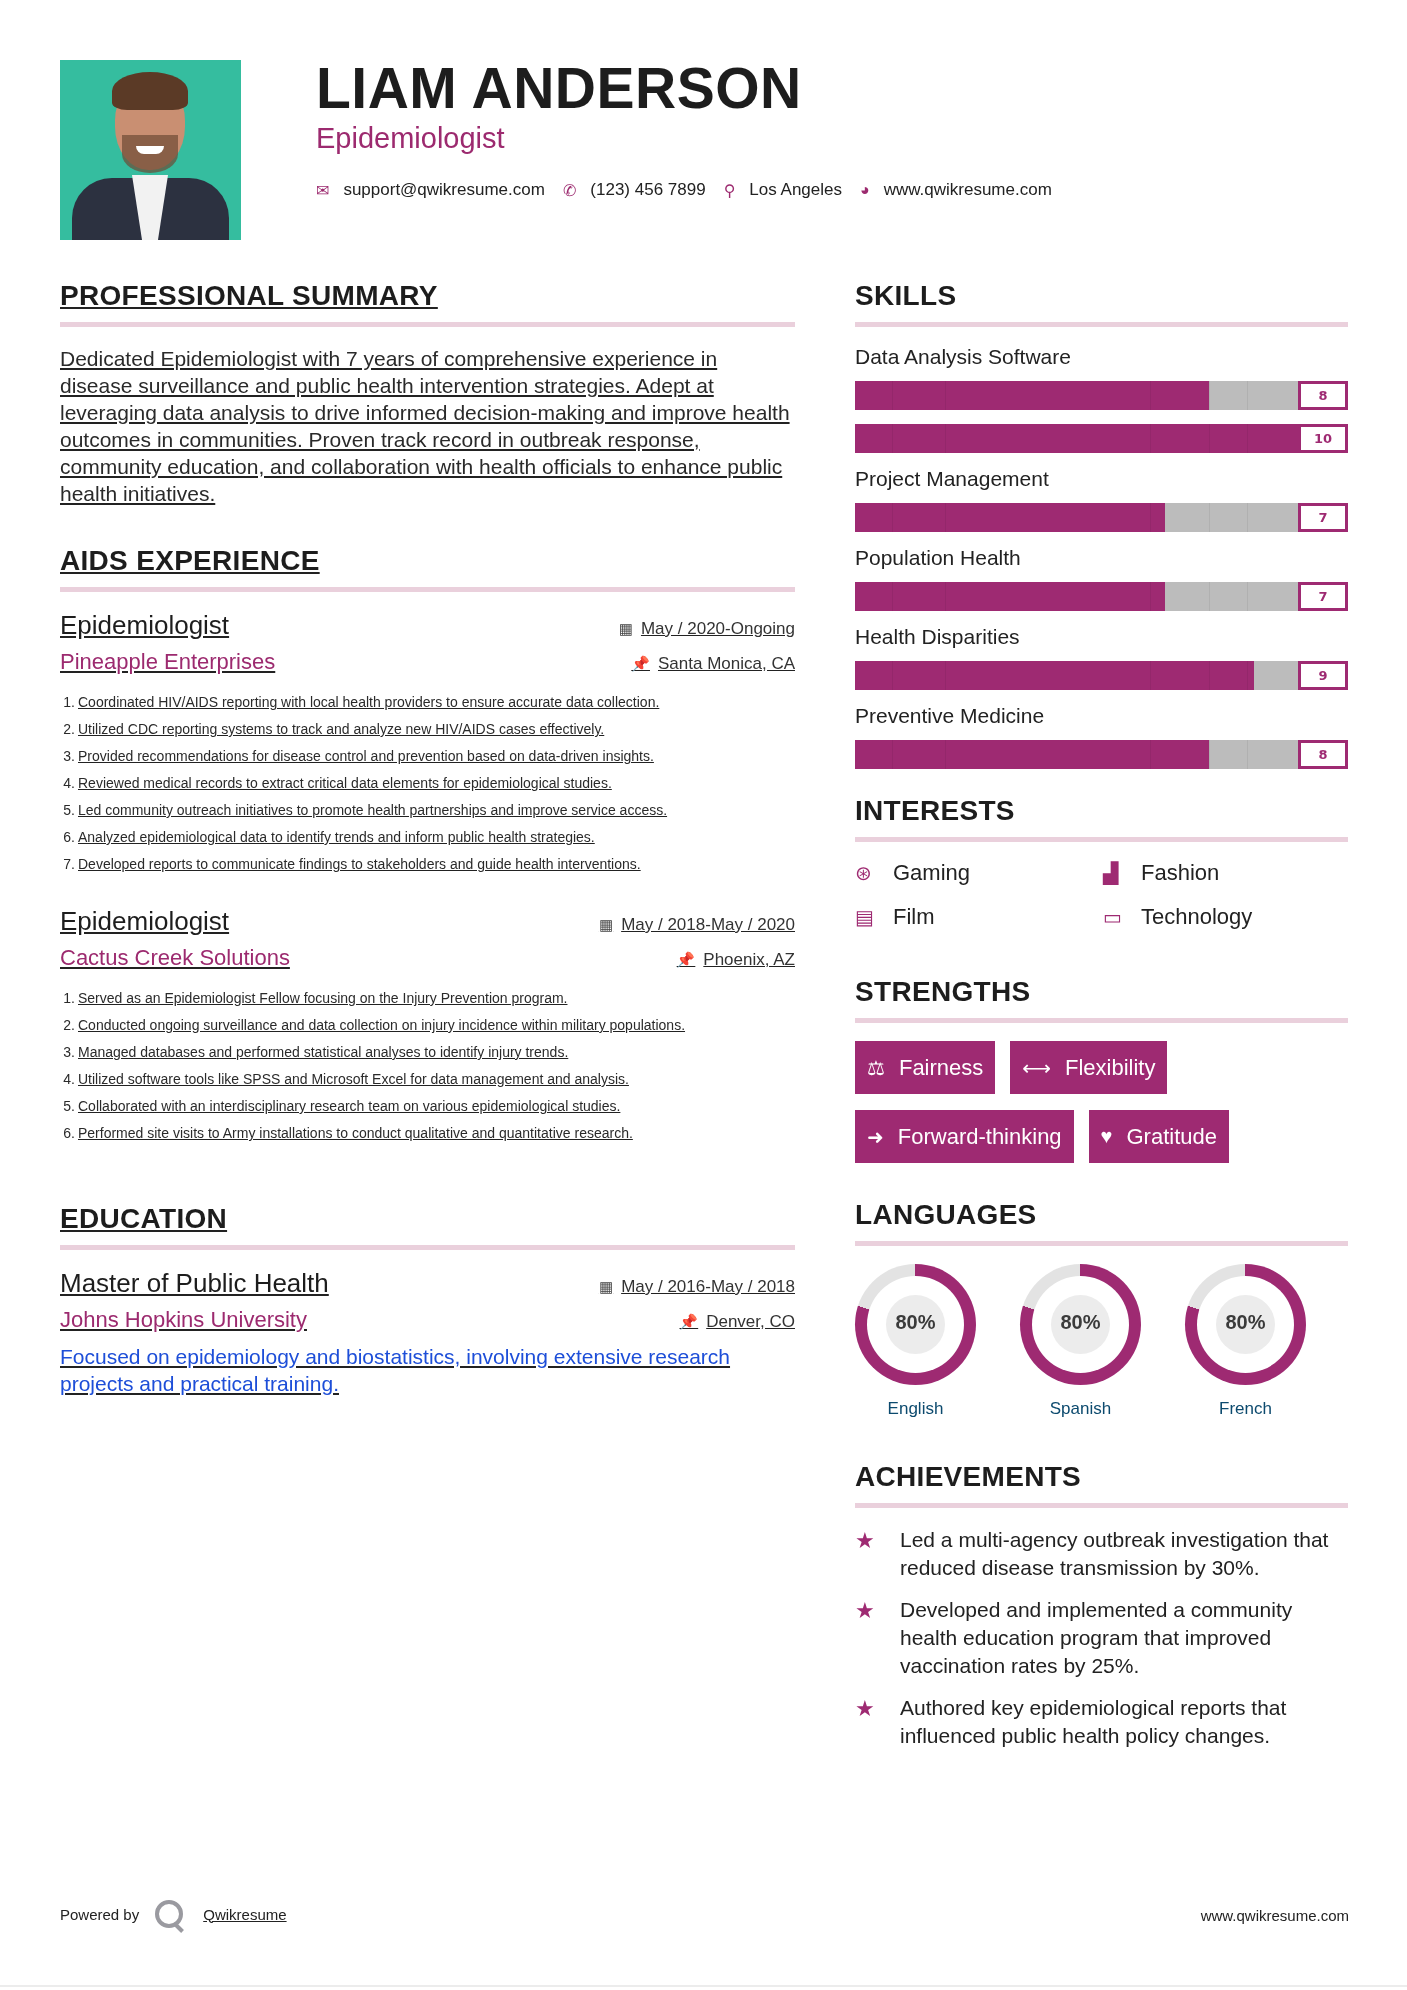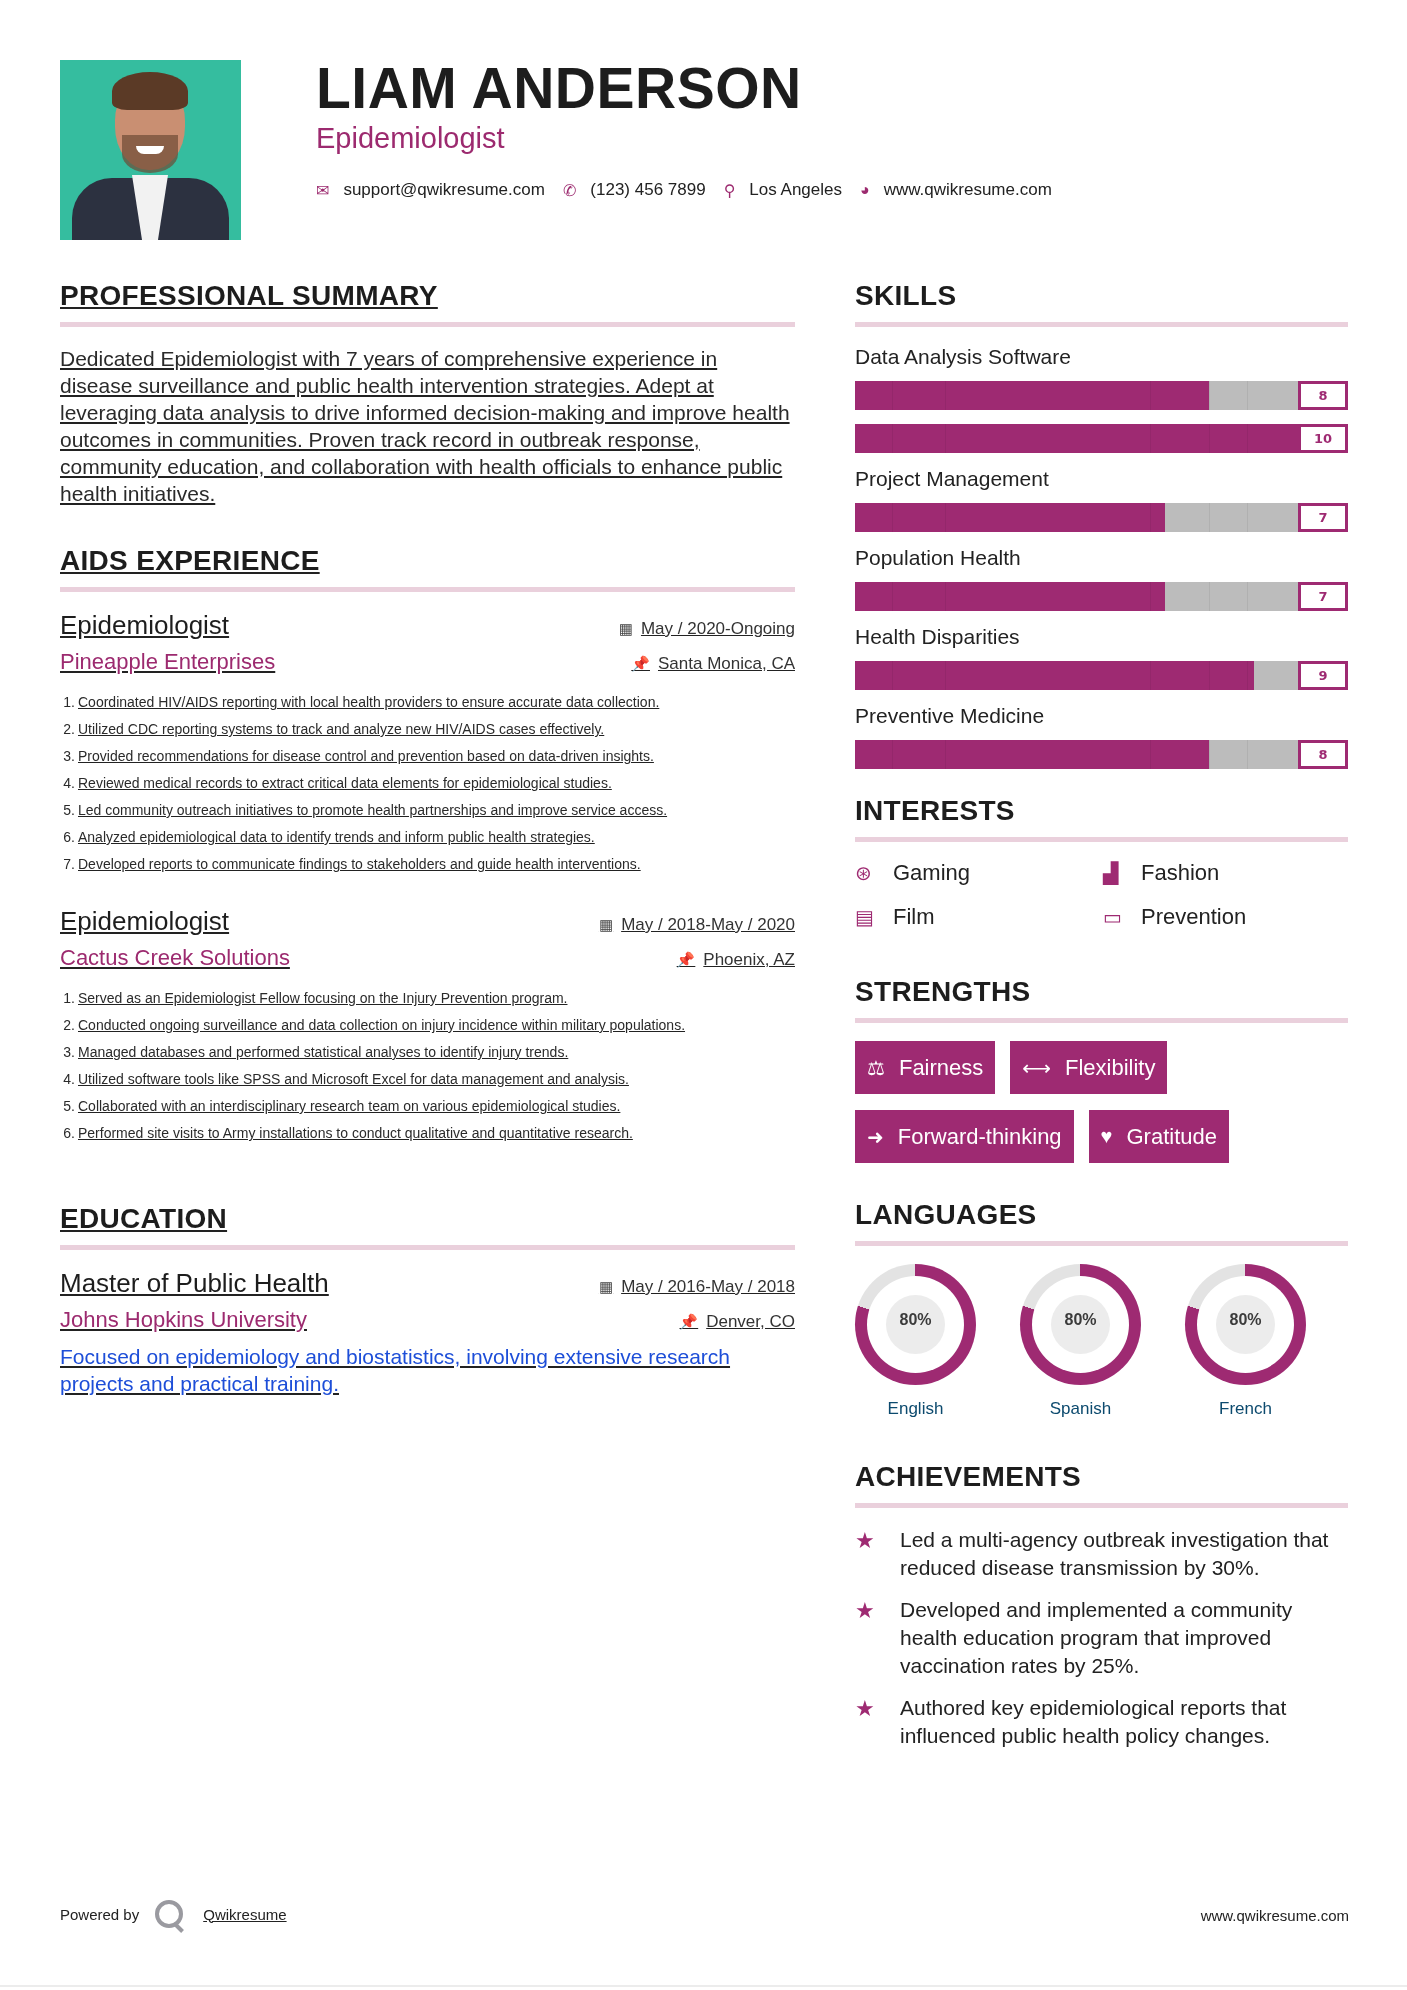--- a/index.html
+++ b/index.html
@@ -54,21 +54,21 @@
 
   .strengths { display: flex; flex-wrap: wrap; gap: 16px 15px; }
   .chip { background: #9e2a72; color: #fff; font-size: 22px; padding: 0 12px; height: 53px; display: flex; align-items: center; font-family: "Liberation Sans", sans-serif; }
   .chip .ic { margin-right: 14px; font-size: 20px; }
 
   .langs { display: flex; gap: 44px; padding-left: 0; }
   .lang { width: 121px; text-align: center; }
   .donut { position: relative; width: 121px; height: 121px; border-radius: 50%; }
   .donut .hole { position: absolute; left: 12px; top: 12px; width: 97px; height: 97px; border-radius: 50%; background: #fff; }
   .donut .core { position: absolute; left: 31px; top: 31px; width: 59px; height: 59px; border-radius: 50%; background: #ececec; }
-  .donut .pct { position: absolute; left: 0; right: 0; top: 47px; font-size: 16px; font-weight: bold; color: #3b3b3b; font-family: "Liberation Sans", sans-serif; }
+  .donut .pct { position: absolute; left: 0; right: 0; top: 47px; font-size: 20px; font-weight: bold; color: #3b3b3b; font-family: "Liberation Sans", sans-serif; }
   .lang-name { margin-top: 14px; font-size: 17px; color: #0c4a6e; font-family: "Liberation Sans", sans-serif; }
 
   .ach { display: flex; margin-bottom: 14px; }
   .ach .ic { width: 45px; color: #9e2a72; font-size: 22px; padding-top: 2px; }
   .ach .txt { font-size: 21px; line-height: 28px; color: #222; font-family: "Liberation Sans", sans-serif; width: 448px; }
 
   .footer-left { position: absolute; left: 60px; top: 1900px; display: flex; align-items: center; font-size: 15px; color: #222; font-family: "Liberation Sans", sans-serif; }
   .footer-left .q { display: inline-block; width: 28px; height: 28px; border: 4px solid #9a9aa0; border-radius: 50%; margin: 0 20px 0 16px; position: relative; }
   .footer-left .q::after { content: ""; position: absolute; right: -5px; bottom: -6px; width: 10px; height: 4px; background: #9a9aa0; transform: rotate(45deg); }
   .footer-left a { color: #222; text-decoration: underline; }
@@ -255,21 +255,21 @@
       <div class="interest">
           <span class="ic">▟</span>
           <span>Fashion</span>
         </div>
       <div class="interest">
           <span class="ic">▤</span>
           <span>Film</span>
         </div>
       <div class="interest">
           <span class="ic">▭</span>
-          <span>Prevention</span>
+          <span>Technology</span>
         </div>
     </div>
   </section>
 
   <section style="margin-top:46px;">
     <h2 class="sec-h">STRENGTHS</h2>
     <div class="divider"></div>
     <div class="strengths">
       <div class="chip">
           <span class="ic">⚖</span>

